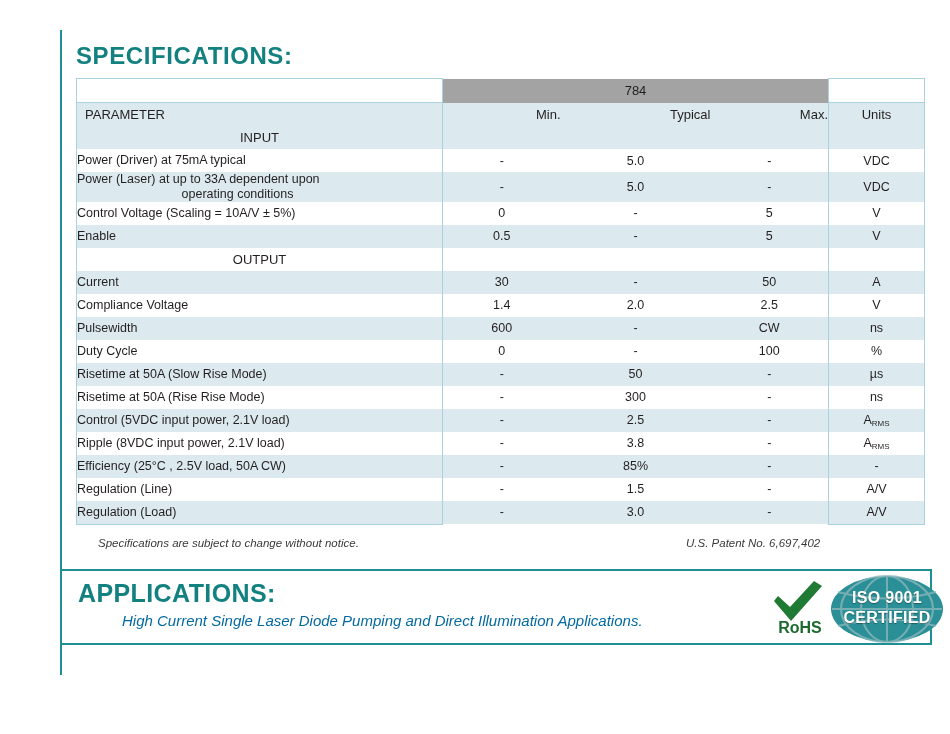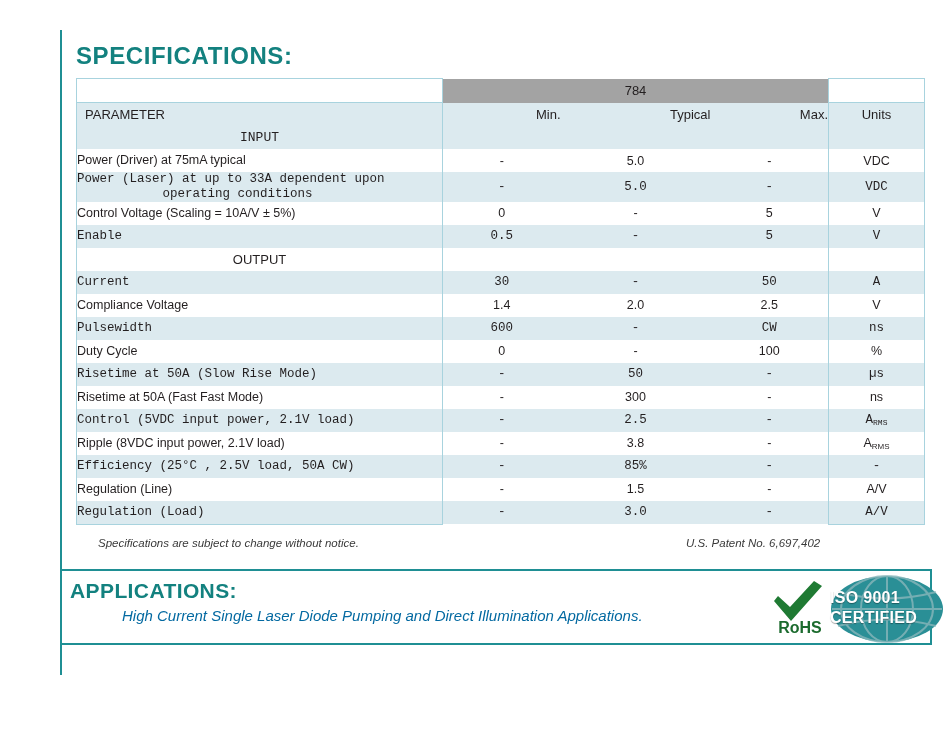--- a/index.html
+++ b/index.html
@@ -62,21 +62,21 @@
 
   table.spec td, table.spec th {
     padding: 0;
     margin: 0;
     height: 23px;
     vertical-align: middle;
     font-weight: normal;
   }
 
   .stripe-a { background: #ffffff; }
-  .stripe-b { background: #dceaef; font-family: Liberation Mono, monospace; }
+  .stripe-b { background: #dceaef; }
 
   
   .hdr-blank-left {
     border: 1px solid #a8d3de;
     background: #ffffff;
     height: 25px;
   }
   .hdr-model {
     text-align: center;
     font-weight: bold;
@@ -165,26 +165,26 @@
     position: relative;
     margin: 12px 0 0 0;
     margin-left: -2px;
     width: 872px;
     height: 76px;
     border: 2px solid #1f8f94;
     box-sizing: border-box;
     background: #ffffff;
   }
   .app-title {
-    font-size: 21px;
+    font-size: 25px;
     font-weight: bold;
     color: #13817f;
     letter-spacing: 0.4px;
     margin: 0;
-    padding: 8px 0 0 8px;
+    padding: 8px 0 0 16px;
   }
   .app-text {
     font-size: 15px;
     font-style: italic;
     color: #0369a1;
     padding: 4px 0 0 60px;
     margin: 0;
   }
 
   
@@ -216,20 +216,21 @@
   #iso-badge {
     position: absolute;
     left: 62px;
     top: 0;
     width: 114px;
     height: 68px;
   }
   .iso-line {
     position: absolute;
     width: 114px;
+    text-align: center;
     color: #ffffff;
     font-weight: bold;
     letter-spacing: 0.3px;
     text-shadow: 0 1px 1px rgba(0,0,0,0.35);
   }
   .iso-line1 { top: 14px; font-size: 16px; }
   .iso-line2 { top: 34px; font-size: 16px; }
 </style>
 </head>
 <body>
@@ -332,21 +333,21 @@
               <td class="units">%</td>
             </tr>
             <tr class="stripe-b">
               <td class="param">Risetime at 50A (Slow Rise Mode)</td>
               <td class="val">-</td>
               <td class="val">50</td>
               <td class="val">-</td>
               <td class="units">µs</td>
             </tr>
             <tr class="stripe-a">
-              <td class="param">Risetime at 50A (Fast Fast Mode)</td>
+              <td class="param">Risetime at 50A (Rise Rise Mode)</td>
               <td class="val">-</td>
               <td class="val">300</td>
               <td class="val">-</td>
               <td class="units">ns</td>
             </tr>
             <tr class="stripe-b">
               <td class="param">Control (5VDC input power, 2.1V load)</td>
               <td class="val">-</td>
               <td class="val">2.5</td>
               <td class="val">-</td>

